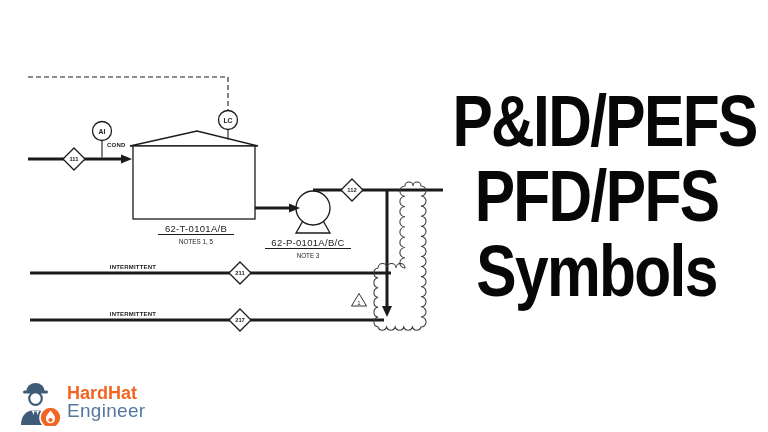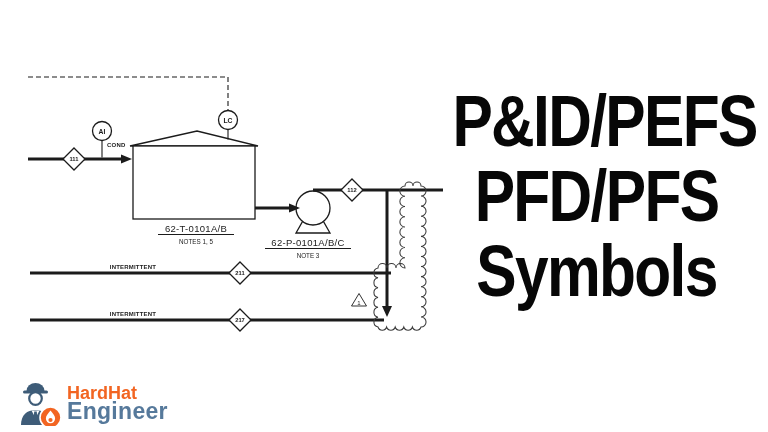--- a/index.html
+++ b/index.html
@@ -22,21 +22,21 @@
   .cloud{fill:none;stroke:#3a3a3a;stroke-width:1.05;}
   #title-block{
     position:absolute;left:425px;top:84px;width:343px;text-align:center;
     font-weight:bold;font-size:72px;line-height:75px;letter-spacing:-2px;
     color:#070707;transform:scaleX(0.84);transform-origin:50% 0;
     white-space:nowrap;
   }
   #logo{position:absolute;left:20px;top:378px;display:flex;align-items:center;}
   #logo-text{margin-left:3px;line-height:18px;}
   .logo-top{font-size:18px;font-weight:bold;}
-  .logo-bottom{font-size:23px;font-weight:700;letter-spacing:.3px;}
+  .logo-bottom{font-size:19px;font-weight:400;letter-spacing:.3px;}
 </style>
 </head>
 <body>
 
 <div id="stage">
 
   <svg id="pid-svg" width="768" height="432" viewBox="0 0 768 432">
 
     <path class="thin ink" stroke-dasharray="5 3" d="M28,77 H228 M228,77 V110.5"></path>
 

